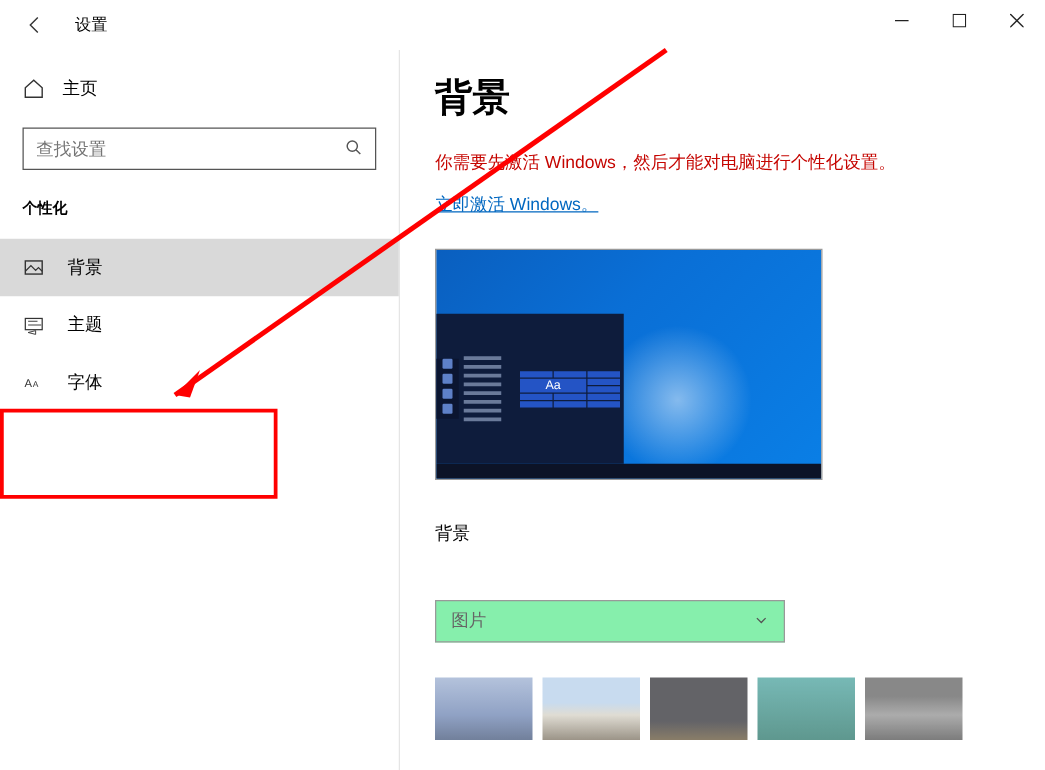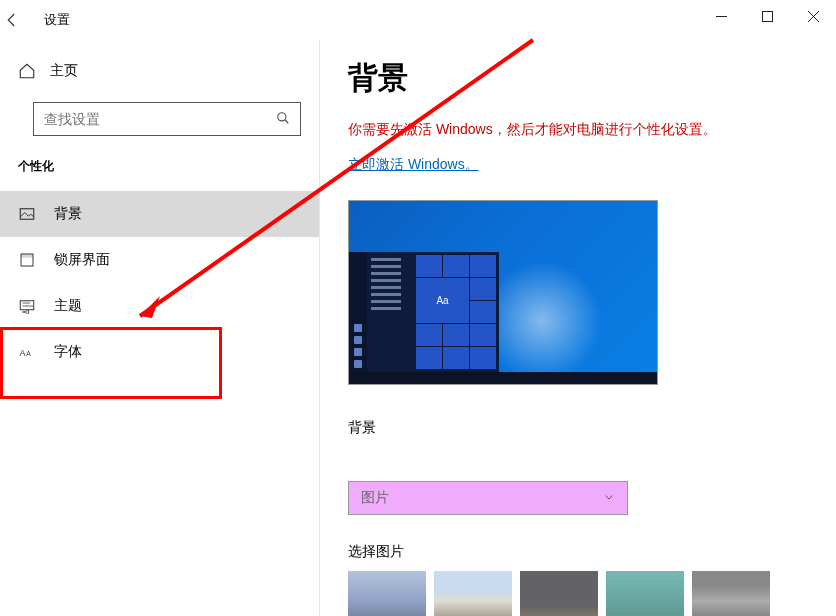--- a/index.html
+++ b/index.html
@@ -7,21 +7,21 @@
     width: 836px; height: 616px;
     font-family: "Microsoft YaHei", "Segoe UI", sans-serif;
     background: #fff; color: #000;
     overflow: hidden;
     position: relative;
   }
   
   .titlebar {
     height: 40px;
     display: flex; align-items: center;
-    padding-left: 0;
+    padding-left: 16px;
     position: relative;
   }
   .titlebar .back {
     width: 24px; height: 24px;
     display: flex; align-items: center; justify-content: center;
     margin-right: 20px;
   }
   .titlebar .title {
     font-size: 13px;
   }
@@ -47,21 +47,21 @@
     position: relative;
   }
   .home {
     display: flex; align-items: flex-end;
     padding: 8px 18px;
     gap: 14px;
   }
   .home .icon { width: 18px; height: 18px; display:flex; align-items:center; justify-content:center; }
   .home span { font-size: 14px; }
   .search-box {
-    margin: 14px 18px 14px 33px;
+    margin: 14px 18px 14px 18px;
     height: 34px;
     border: 1px solid #555;
     display: flex; align-items: center;
     padding: 0 10px;
     background: #fff;
     justify-content: space-between;
   }
   .search-box input {
     border: none; outline: none; flex: 1;
     font-size: 14px; color: #666;
@@ -131,20 +131,21 @@
     left: 0; right: 0; bottom: 0;
     height: 12px;
     background: #0c1327;
   }
   .preview .start-panel {
     position: absolute;
     left: 0; bottom: 12px;
     background: #0e1c3c;
     width: 150px; height: 120px;
     display: flex;
+    align-items: center;
   }
   .start-panel .col-icons {
     width: 18px;
     background: #0b1530;
     display: flex; flex-direction: column; justify-content: flex-end;
     padding-bottom: 4px; gap: 4px; align-items: center;
   }
   .start-panel .col-icons div { width: 8px; height: 8px; background: #5e80c7; border-radius: 1px; }
   .start-panel .list {
     width: 46px;
@@ -157,21 +158,21 @@
   }
   .start-panel .tile { background: #2454c5; }
   .start-panel .tile.big { grid-column: span 2; grid-row: span 2; display:flex; align-items:center; justify-content:center; color:#fff; font-size:10px; }
   .label {
     font-size: 14px;
     margin-bottom: 10px;
   }
   .dropdown {
     width: 280px; height: 34px;
     border: 1px solid #999;
-    background: #f0abfc;
+    background: #86efac;
     display: flex; align-items: center; justify-content: space-between;
     padding: 0 12px;
     color: #666;
     font-size: 14px;
     margin-bottom: 28px;
     margin-top: 44px;
   }
   .thumbs {
     display: flex; gap: 8px;
     margin-top: 10px;
@@ -255,29 +256,20 @@
           <svg width="18" height="18" viewBox="0 0 24 24">
             <rect x="3" y="5" width="18" height="14" stroke="#333" stroke-width="1.5" fill="none"></rect>
             <path d="M3 16 L9 10 L14 15 L17 12 L21 16" stroke="#333" stroke-width="1.3" fill="none"></path>
           </svg>
         </div>
       <span>背景</span>
     </div>
     <div class="nav-item">
       <div class="n-icon">
           <svg width="18" height="18" viewBox="0 0 24 24">
-            <rect x="4" y="4" width="16" height="16" stroke="#333" stroke-width="1.3" fill="none"></rect>
-            <rect x="4" y="4" width="16" height="5" fill="#333" opacity="0.2"></rect>
-          </svg>
-        </div>
-      <span>锁屏界面</span>
-    </div>
-    <div class="nav-item">
-      <div class="n-icon">
-          <svg width="18" height="18" viewBox="0 0 24 24">
             <rect x="3" y="5" width="18" height="12" stroke="#333" stroke-width="1.3" fill="none"></rect>
             <path d="M6 8 L16 8 M6 12 L20 12 M6 20 L14 22 L14 18 Z" stroke="#333" stroke-width="1" fill="none"></path>
           </svg>
         </div>
       <span>主题</span>
     </div>
     <div class="nav-item">
       <div class="n-icon">
           <svg width="18" height="18" viewBox="0 0 24 24">
             <text x="2" y="17" font-size="12" fill="#333">A</text>
@@ -331,21 +323,20 @@
     </div>
 
     <div class="label">背景</div>
     <div class="dropdown">
       <span>图片</span>
       <span><svg width="12" height="12" viewBox="0 0 24 24">
             <path d="M5 9 L12 16 L19 9" stroke="#555" stroke-width="2" fill="none"></path>
           </svg></span>
     </div>
 
-    <div class="label">选择图片</div>
     <div class="thumbs">
       <div class="thumb t1"></div>
       <div class="thumb t2"></div>
       <div class="thumb t3"></div>
       <div class="thumb t4"></div>
       <div class="thumb t5"></div>
     </div>
   </div>
 </div>
 

